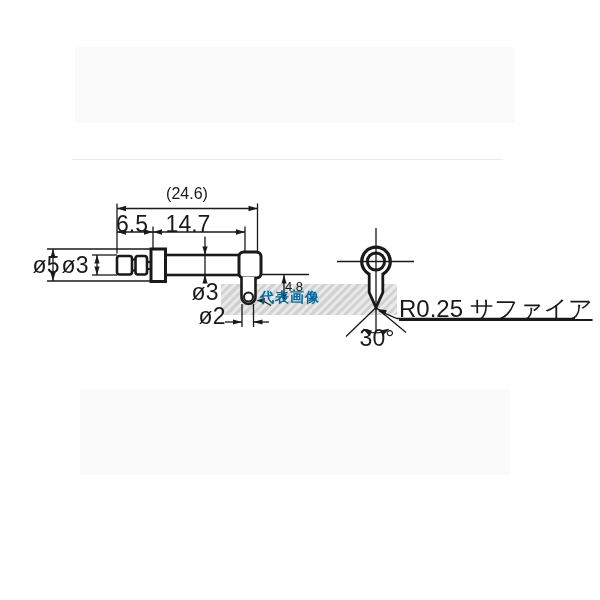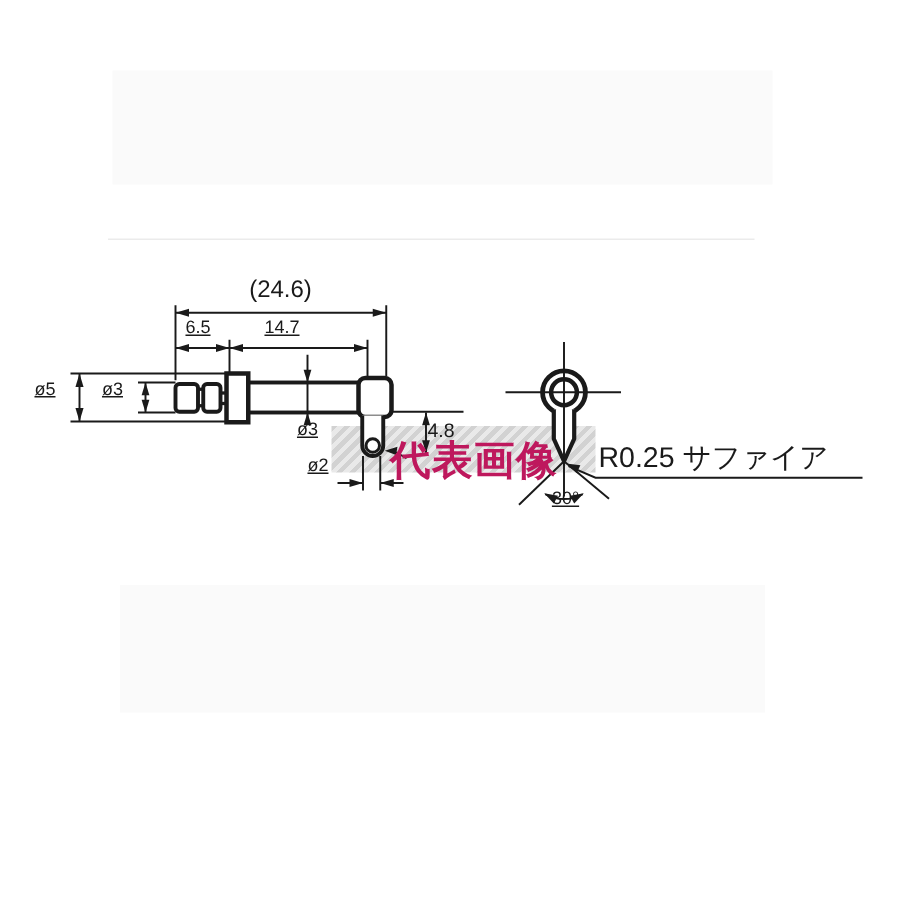--- a/index.html
+++ b/index.html
@@ -8,28 +8,28 @@
     font-family:"Liberation Sans","DejaVu Sans",sans-serif;color:#1a1a1a;
   }
   .ghost{position:absolute;background:#fafafa;}
   #hatch-band{
     position:absolute;left:221px;top:284px;width:176px;height:31px;
     background:repeating-linear-gradient(135deg,#d2d2d2 0 3px,#e9e9e9 3px 6px);
   }
   svg{position:absolute;left:0;top:0;}
   .lbl{position:absolute;line-height:1.05;color:#1a1a1a;white-space:nowrap;}
   .c{text-align:center;}
-  .f19{font-size:12px;text-decoration:underline;}
+  .f19{font-size:23px;}
   .f20{font-size:16px;}
   .f18{font-size:13px;}
   #watermark-text{
-    position:absolute;left:260px;top:289px;font-size:27px;font-weight:700;
-    letter-spacing:1px;color:#be185d;white-space:nowrap;
+    position:absolute;left:260px;top:289px;font-size:14px;font-weight:700;
+    letter-spacing:1px;color:#0369a1;white-space:nowrap;
   }
-  #tip-note{position:absolute;left:399px;top:296px;font-size:19px;white-space:nowrap;}
+  #tip-note{position:absolute;left:399px;top:296px;font-size:24px;white-space:nowrap;text-decoration:underline;}
 </style>
 </head>
 <body>
 
 <div id="stage">
 
   <div class="ghost" style="left:75px;top:47px;width:440px;height:76px;"></div>
   <div class="ghost" style="left:80px;top:390px;width:430px;height:85px;"></div>
 
   <div id="hatch-band"></div>
@@ -109,21 +109,21 @@
       <polygon points="389.2,328.8 382.8,335.7 380,330.5"></polygon>
     </g>
   </svg>
 
   <div class="lbl c f20" style="left:147px;top:186px;width:80px;">(24.6)</div>
 
   <div class="lbl c f19" style="left:107px;top:212px;width:50px;">6.5</div>
 
   <div class="lbl c f19" style="left:163px;top:212px;width:50px;">14.7</div>
 
-  <div class="lbl c f19" style="left:8px;top:253px;width:44px;">ø5</div>
+  <div class="lbl c f19" style="left:24px;top:253px;width:44px;">ø5</div>
 
   <div class="lbl c f19" style="left:53px;top:253px;width:44px;">ø3</div>
 
   <div class="lbl c f19" style="left:183px;top:280px;width:44px;">ø3</div>
 
   <div class="lbl c f19" style="left:190px;top:304px;width:44px;">ø2</div>
 
   <div class="lbl f18" style="left:285px;top:280px;">4.8</div>
 
   <div class="lbl c f19" style="left:347px;top:326px;width:60px;">30°</div>

